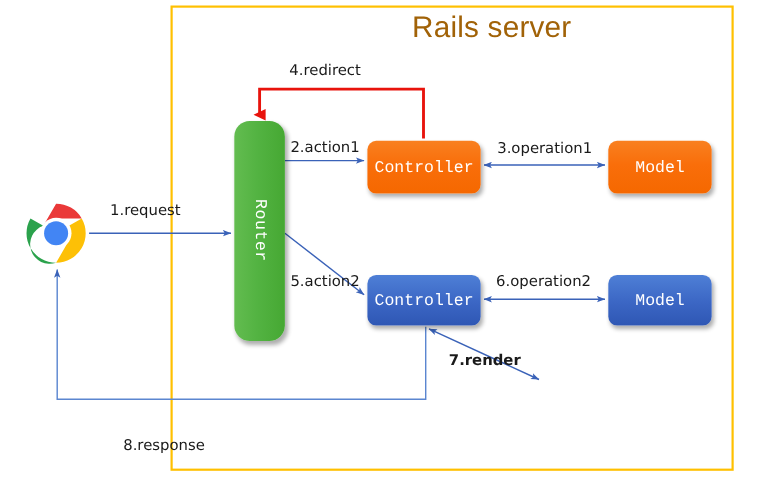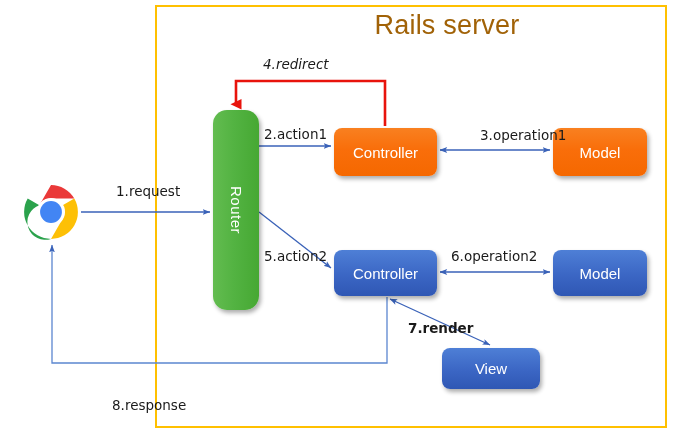--- a/index.html
+++ b/index.html
@@ -47,21 +47,21 @@
   }
 
   
   .node {
     position: absolute;
     box-sizing: border-box;
     display: flex;
     align-items: center;
     justify-content: center;
     color: #ffffff;
-    font-family: Liberation Sans, sans-serif;
+    font-family: Liberation Mono, monospace;
     font-size: 15px;
     border-radius: 8px;
     box-shadow: 2px 3px 4px rgba(0,0,0,0.32);
   }
   .node-orange {
     background: linear-gradient(180deg, #F98020 0%, #F96E0A 45%, #F56800 100%);
   }
   .node-blue {
     background: linear-gradient(180deg, #4E7FD6 0%, #3B66C4 55%, #2F57B4 100%);
   }
@@ -87,24 +87,24 @@
 
   
   .edge-label {
     position: absolute;
     font-family: "DejaVu Sans", sans-serif;
     font-size: 13.5px;
     color: #1a1a1a;
     white-space: nowrap;
     background: transparent;
   }
-  #label-request   { left: 116px; top: 183px; text-align: right; }
+  #label-request   { left: 100px; top: 183px; text-align: right; }
   #label-action1   { left: 264px; top: 126px; }
-  #label-operation1{ left: 452px; top: 127px; margin-left: 28px; }
-  #label-redirect  { left: 263px; top: 56px; font-style: italic;  }
+  #label-operation1{ left: 452px; top: 127px; }
+  #label-redirect  { left: 263px; top: 56px;  }
   #label-action2   { left: 264px; top: 248px; }
   #label-operation2{ left: 451px; top: 248px; }
   #label-render    { left: 408px; top: 320px; font-weight: bold; }
   #label-response  { left: 112px; top: 369px; margin-top: 28px; }
 
   
   #browser-icon {
     position: absolute;
     left: 23px;
     top: 184px;
@@ -193,23 +193,20 @@
   </div>
 
   <div class="node node-blue" id="node-controller-2">
     <span>Controller</span>
   </div>
 
   <div class="node node-blue" id="node-model-2">
     <span>Model</span>
   </div>
 
-  <div class="node node-blue" id="node-view">
-    <span>View</span>
-  </div>
 
   <div class="edge-label" id="label-request">1.request</div>
   <div class="edge-label" id="label-action1">2.action1</div>
   <div class="edge-label" id="label-operation1">3.operation1</div>
   <div class="edge-label" id="label-redirect">4.redirect</div>
   <div class="edge-label" id="label-action2">5.action2</div>
   <div class="edge-label" id="label-operation2">6.operation2</div>
   <div class="edge-label" id="label-render">7.render</div>
   <div class="edge-label" id="label-response">8.response</div>
 

